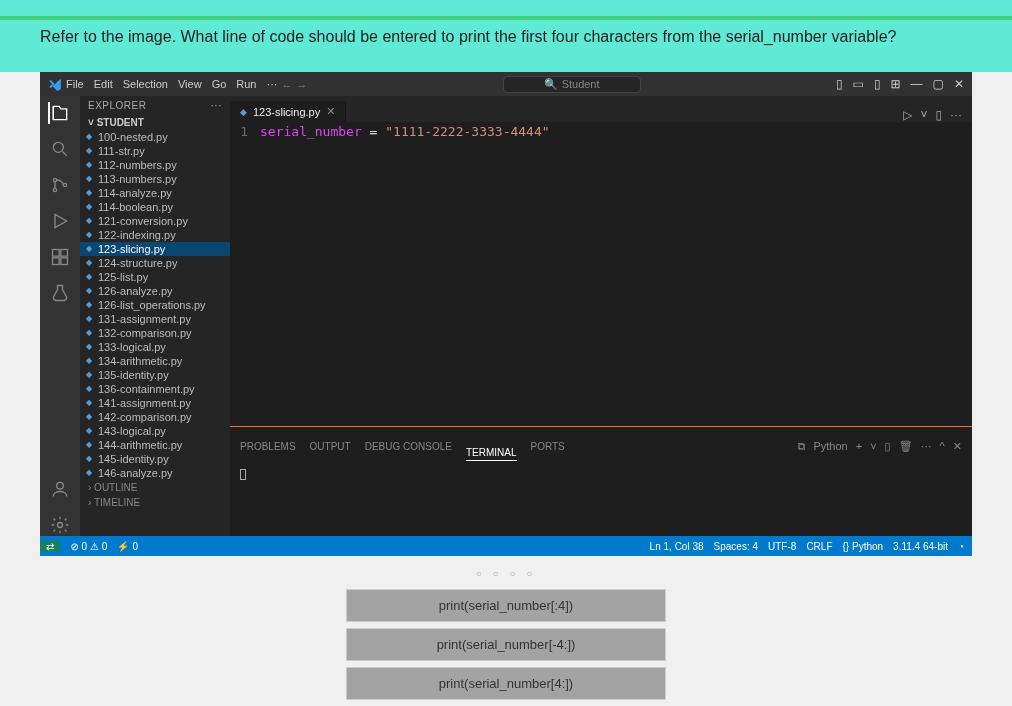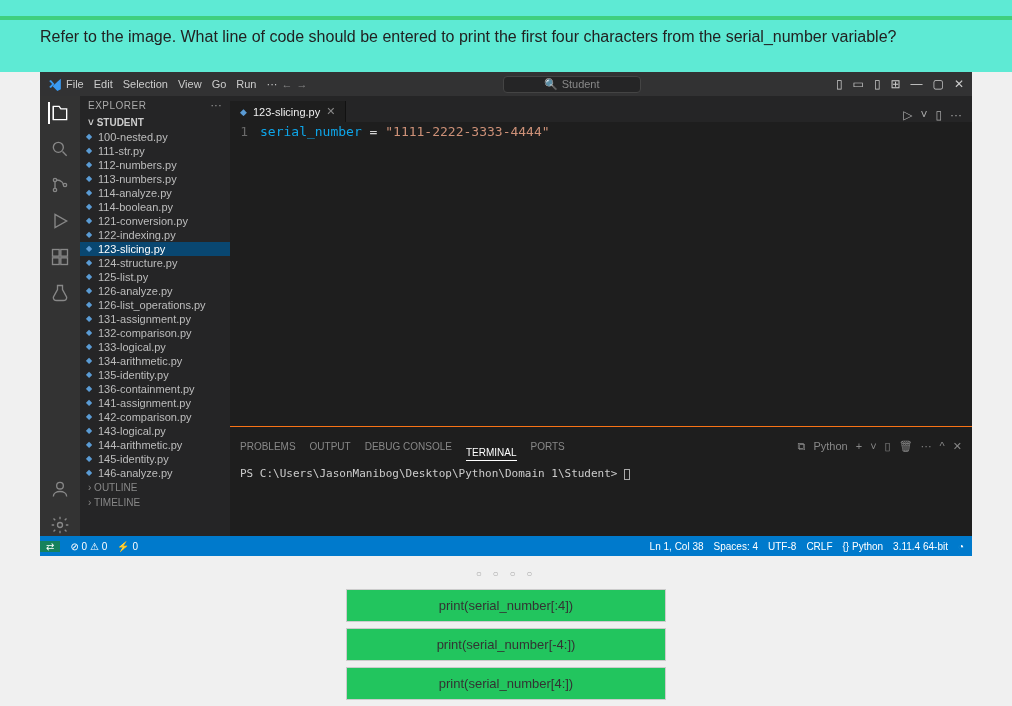--- a/index.html
+++ b/index.html
@@ -29,35 +29,35 @@
   .sidebar .collapsed { padding:2px 8px; font-size:10px; color:#888;}
   .editor { flex:1; background:#1e1e1e; display:flex; flex-direction:column; }
   .tabs { display:flex; background:#252526; height:26px; align-items:flex-end; }
   .tab { background:#1e1e1e; color:#eee; padding:4px 10px; font-size:11px; display:flex; align-items:center; gap:6px; border-right:1px solid #111;}
   .tab .close { color:#888; }
   .tab-right { margin-left:auto; display:flex; gap:8px; padding:0 10px; color:#aaa; font-size:12px;}
   .breadcrumb { padding:4px 12px; font-size:11px; color:#888;}
   .breadcrumb .fname { color:#ccc; }
   .code { font-family: Consolas, monospace; font-size:13px; padding:2px 0; }
   .code .ln { display:inline-block; width:30px; text-align:right; color:#6a6a6a; padding-right:12px;}
-  .code .var { color:#0ea5e9; }
+  .code .var { color:#d946ef; }
   .code .op { color:#d4d4d4; }
   .code .str { color:#ce9178; }
   .panel { background:#1e1e1e; border-top:1px solid #f97316; height:110px; padding:4px 10px; }
   .panel-tabs { display:flex; gap:14px; font-size:10px; color:#888; align-items:center;}
   .panel-tabs .pt.active { color:#fff; border-bottom:1px solid #fff; padding-bottom:2px;margin-top:16px;}
   .panel-tabs .right { margin-left:auto; display:flex; gap:8px; align-items:center; font-size:11px;}
   .terminal-body { font-family: Consolas, monospace; font-size:11px; color:#ccc; padding:6px 0;}
   .cursorbox { display:inline-block; border:1px solid #aaa; width:6px; height:11px; vertical-align:middle;}
   .statusbar { height:20px; background:#007acc; color:#fff; font-size:10px; display:flex; align-items:center; padding:0 8px; gap:10px;}
   .statusbar .sb-right { margin-left:auto; display:flex; gap:10px;}
   .answers-area { text-align:center; padding:6px 0 10px 0; }
   .dots { color:#aaa; letter-spacing:4px; font-size:10px; margin-bottom:10px;}
   .answers { display:flex; flex-direction:column; align-items:center; gap:6px;}
-  .answer { width:320px; background:#22c55e; border:1px solid #ccc; padding:8px 12px; font-size:13px; color:#333; text-align:center; font-family: inherit;}
+  .answer { width:320px; background:#a3a3a3; border:1px solid #ccc; padding:8px 12px; font-size:13px; color:#333; text-align:center; font-family: inherit;}
 </style>
 </head>
 <body>
 
 <div class="question-bar">Refer to the image. What line of code should be entered to print the first four characters from the serial_number variable?</div>
 
 <div class="vscode">
   <div class="titlebar">
     <svg class="logo" viewBox="0 0 24 24">
         <path fill="#3a9af2" d="M2 17l5-5-5-5 3-2 6 7-6 7zM22 3v18l-6 3-8-8 8-8z"></path>
@@ -213,21 +213,21 @@
             <span>+</span>
             <span>˅</span>
             <span>▯</span>
             <span>🗑</span>
             <span>···</span>
             <span>^</span>
             <span>✕</span>
           </div>
         </div>
         <div class="terminal-body">
-          <span>PS C:\Users\JasonManibog\Desktop\Python\Domain 1\Student&gt; </span><span class="cursorbox"></span>
+          <span class="cursorbox"></span>
         </div>
       </div>
     </div>
   </div>
 
   <div class="statusbar">
     <span style="background:#16825d;padding:0 6px;margin-left:-8px;">⇄</span>
     <span id="sb-left"><span style="margin-right: 10px;">⊘ 0 ⚠ 0</span><span style="margin-right: 10px;">⚡ 0</span></span>
     <div class="sb-right" id="sb-right">
         <span>Ln 1, Col 38</span>

